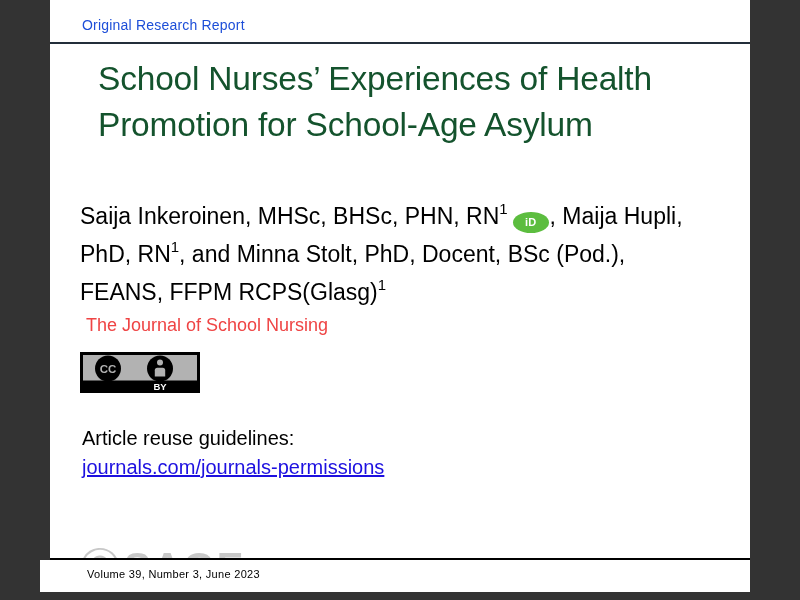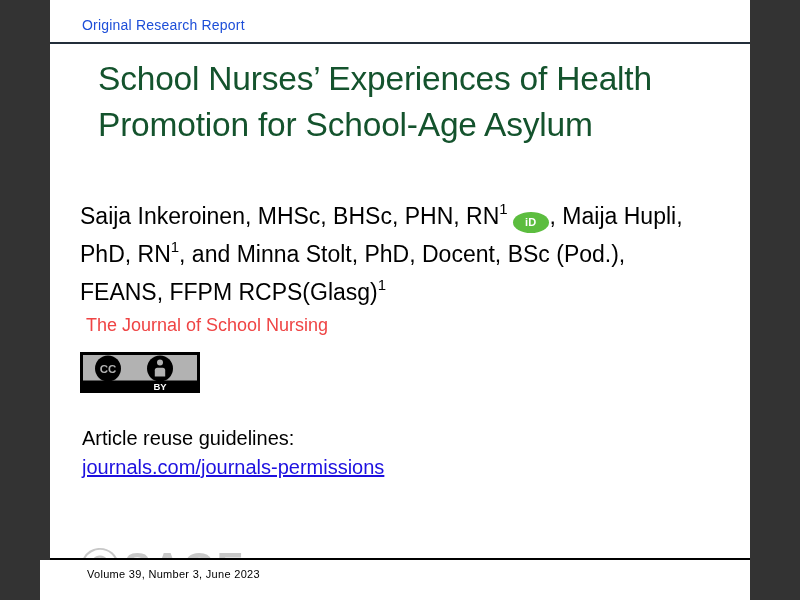--- a/index.html
+++ b/index.html
@@ -51,21 +51,21 @@
   .sage-logo{
     position:absolute;left:30px;top:540px;
     font-size:40px;font-weight:bold;color:#c8c8c8;letter-spacing:2px;
     white-space:nowrap;
   }
   .sage-logo .sage-s{margin-right:2px;font-weight:normal;}
   .page-divider{
     position:absolute;left:50px;top:558px;width:700px;height:2px;background:#000;
   }
   .footer-strip{
-    position:absolute;left:40px;top:560px;width:710px;height:40px;background:#ffffff;
+    position:absolute;left:40px;top:560px;width:710px;height:32px;background:#ffffff;
   }
   .volume{
     position:absolute;left:47px;top:8px;font-size:11px;color:#000;letter-spacing:0.3px;
   }
 </style>
 </head>
 <body>
 
 <div class="stage">
 

